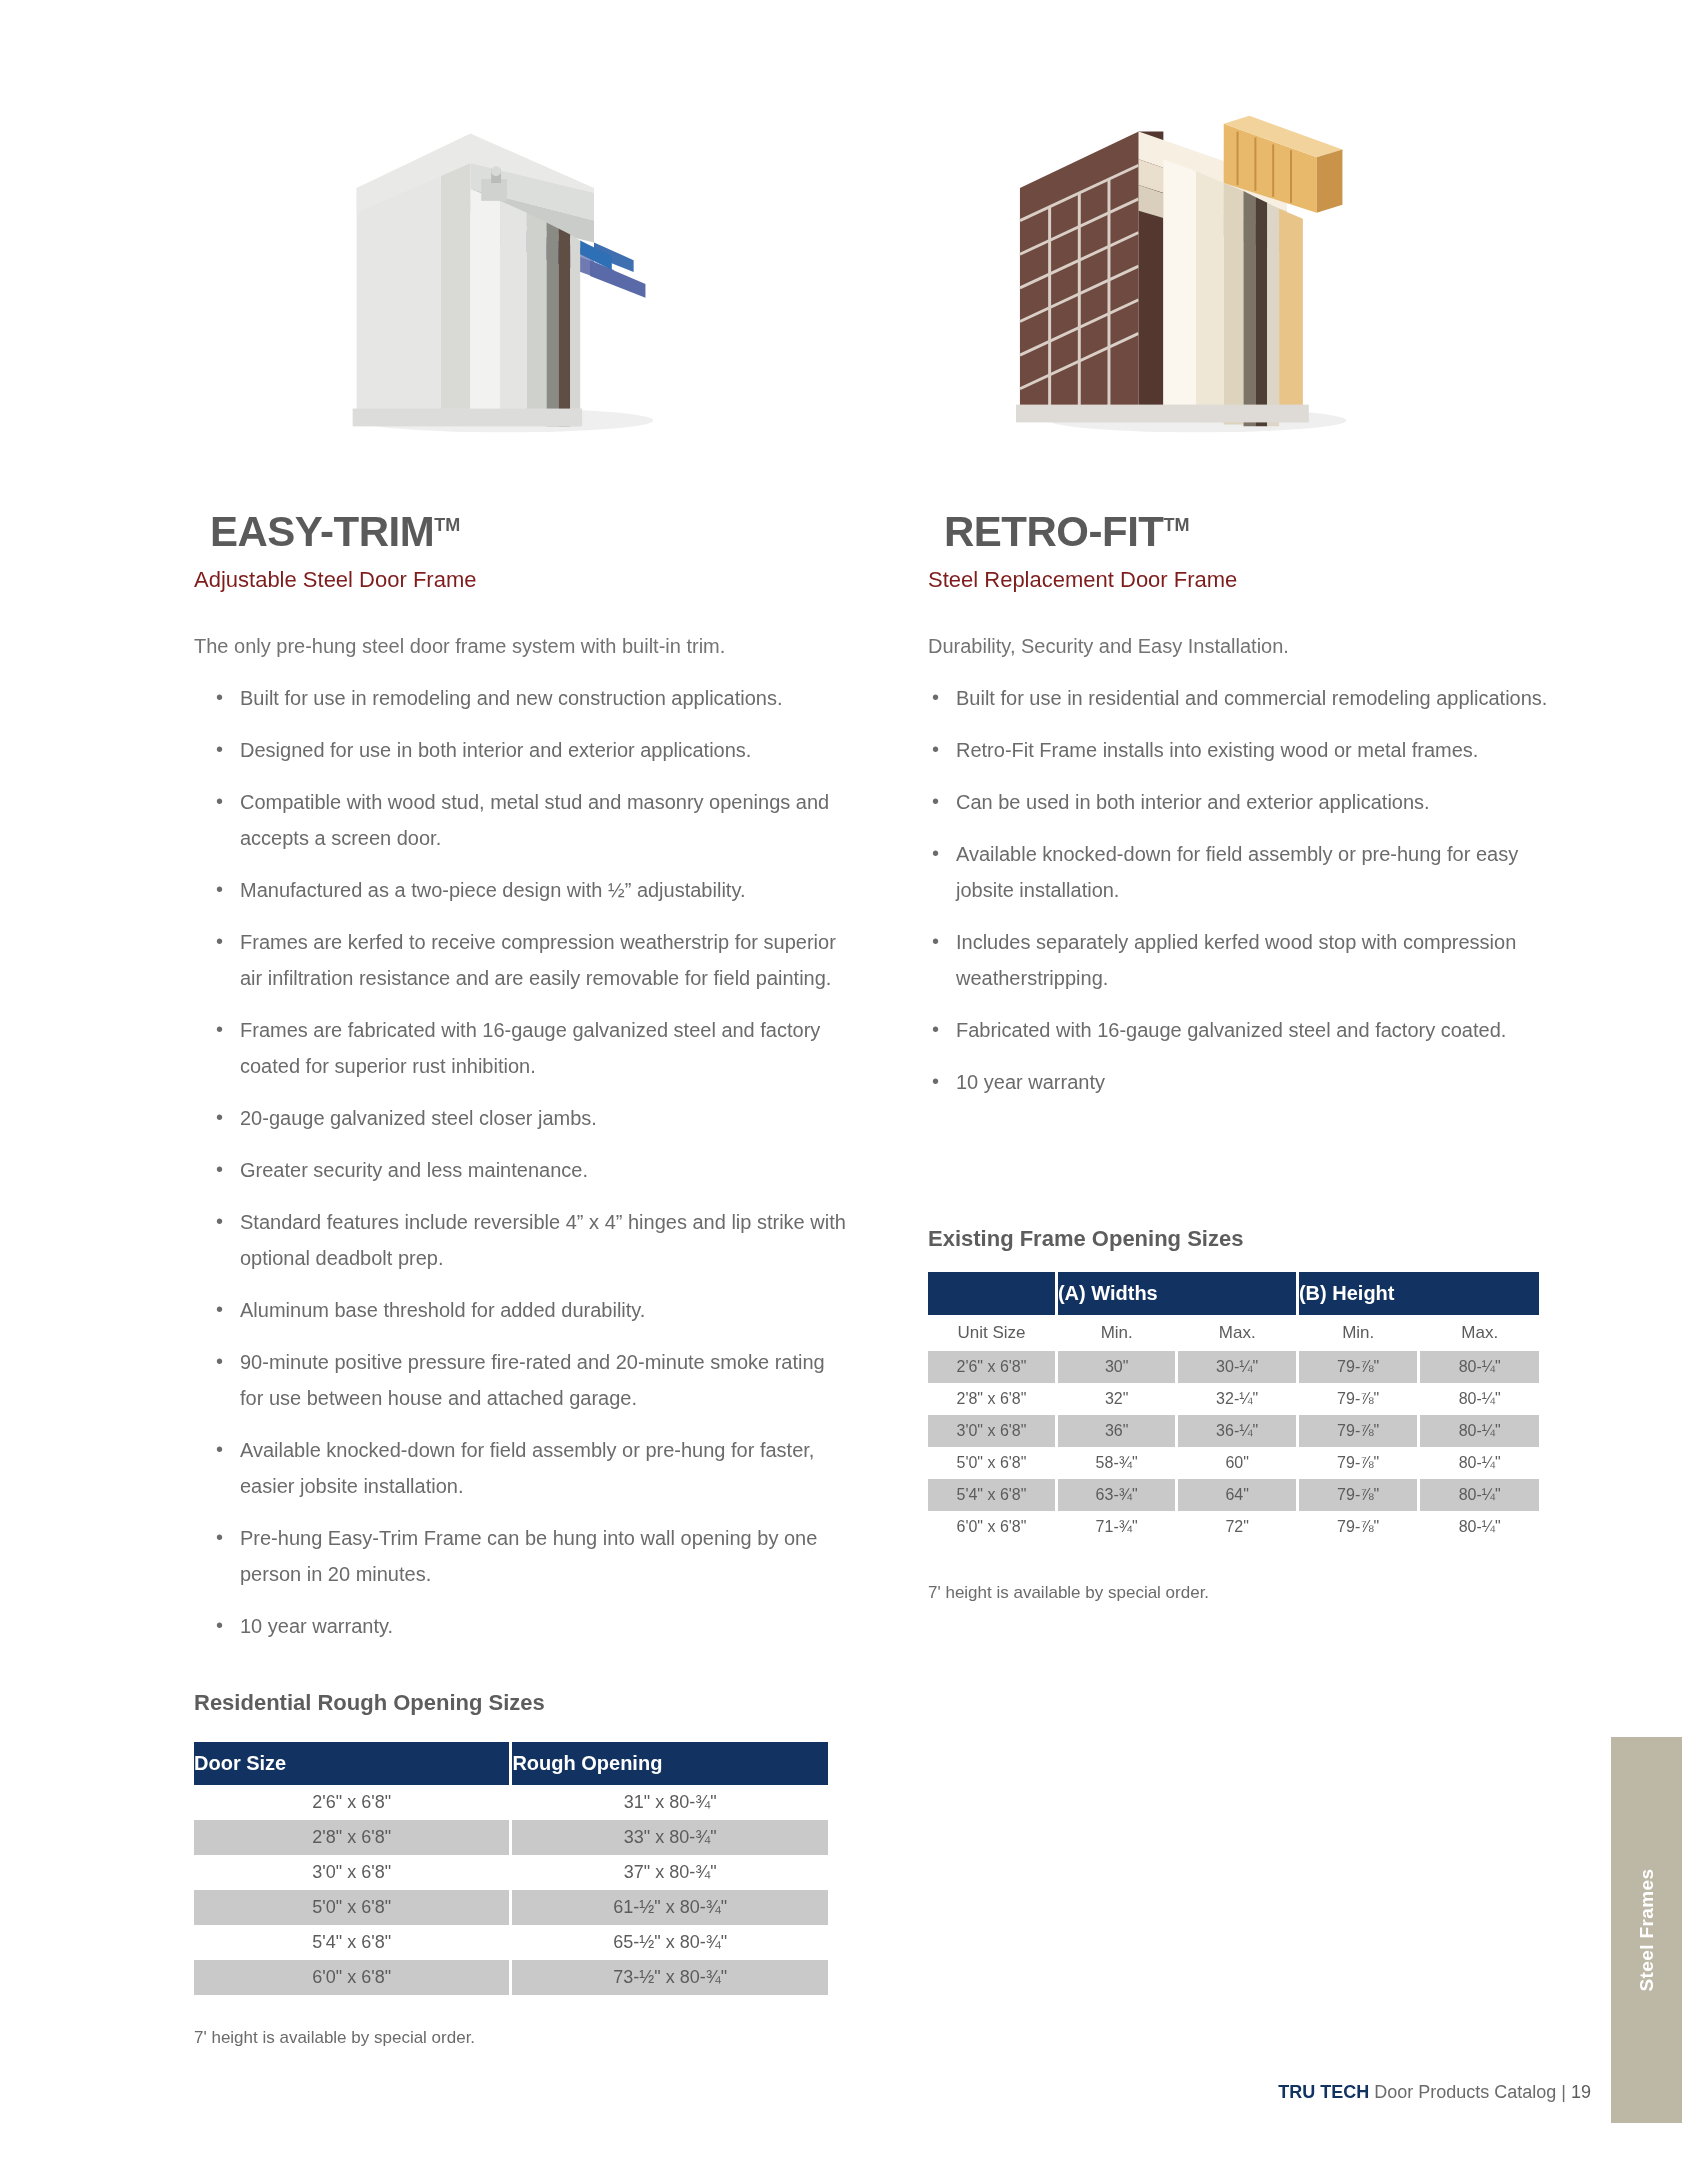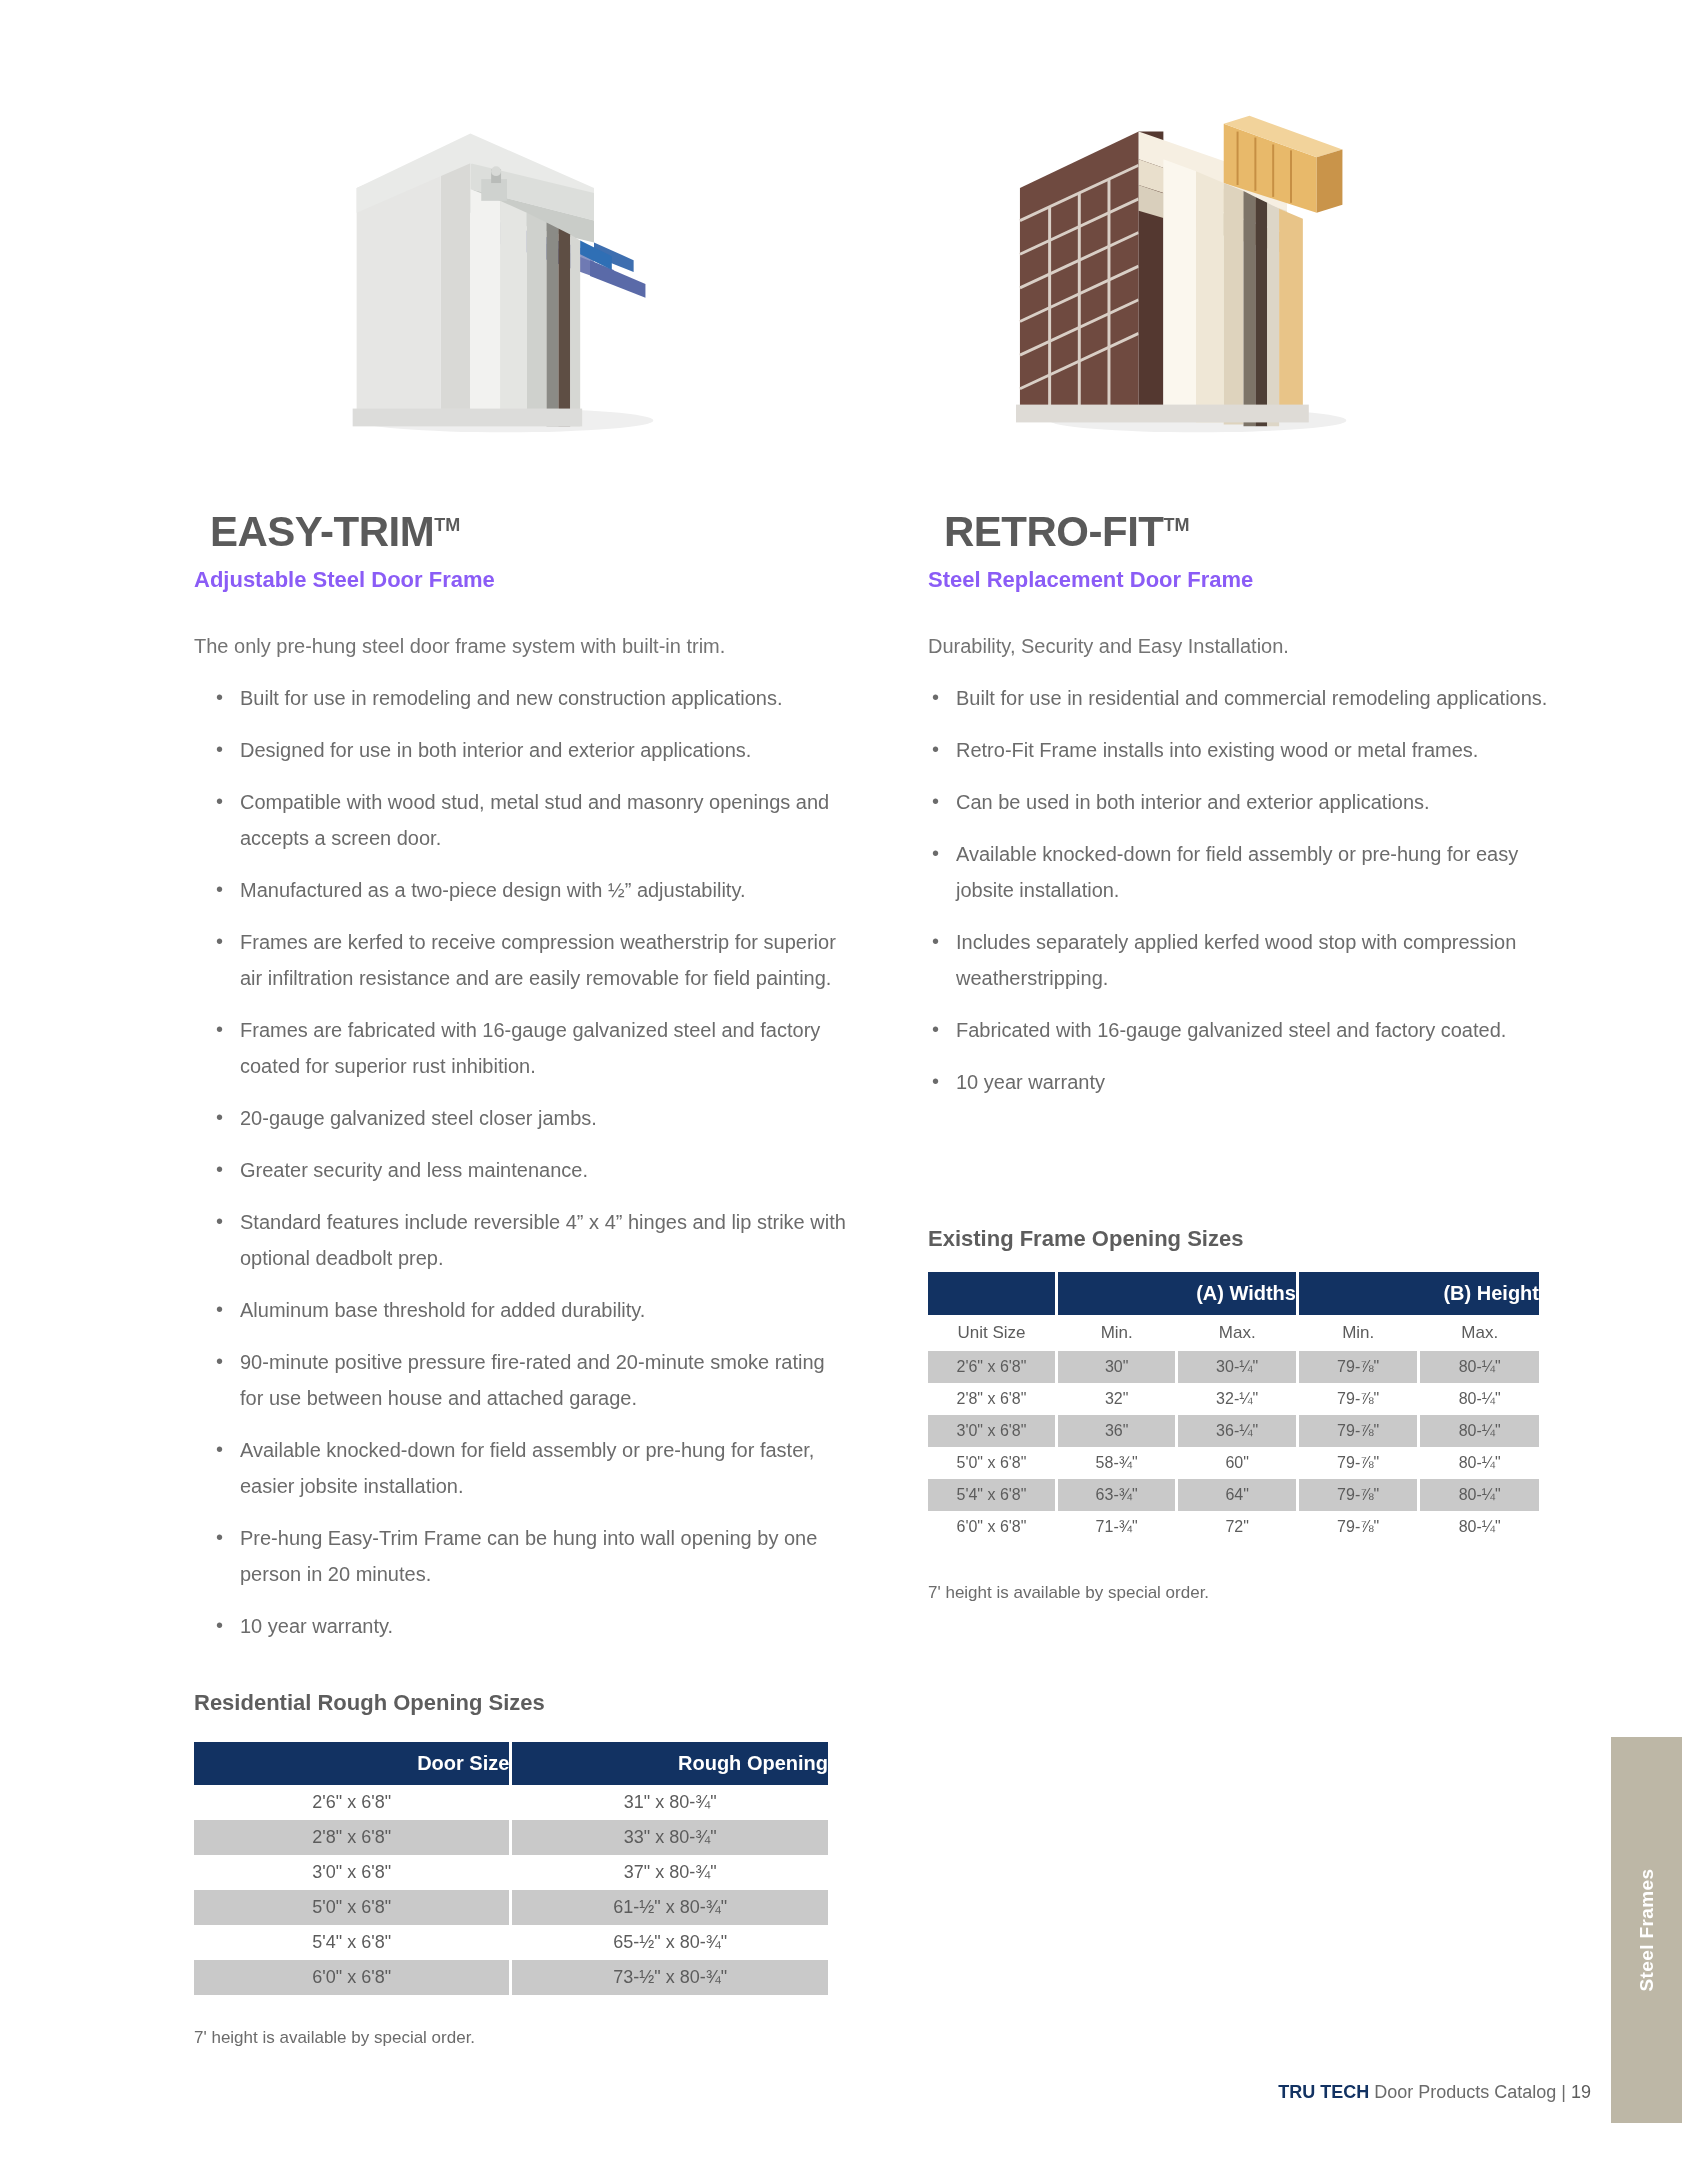--- a/index.html
+++ b/index.html
@@ -61,22 +61,22 @@
     text-align: right;
   }
   .tm {
     font-size: 18px;
     vertical-align: super;
     font-weight: bold;
     letter-spacing: 0;
   }
   h2.subtitle {
     font-size: 22px;
-    font-weight: bold;
-    color: #8b5cf6;
+    font-weight: normal;
+    color: #7f1d1d;
     margin: 0;
     position: absolute;
     white-space: nowrap;
   }
   p.lead {
     font-size: 20px;
     color: #737373;
     margin: 0;
     position: absolute;
     line-height: 1.45;
@@ -121,21 +121,21 @@
     border-collapse: collapse;
     position: absolute;
     font-size: 17px;
   }
   table th {
     background: #123262;
     color: #ffffff;
     font-size: 20px;
     font-weight: bold;
     padding: 10px 0;
-    text-align: right;
+    text-align: left;
     border-right: 3px solid #ffffff;
   }
   table th:last-child { border-right: none; }
   table td {
     text-align: center;
     padding: 7px 0;
     color: #5c5c5c;
     border-right: 3px solid #ffffff;
   }
   table td:last-child { border-right: none; }

